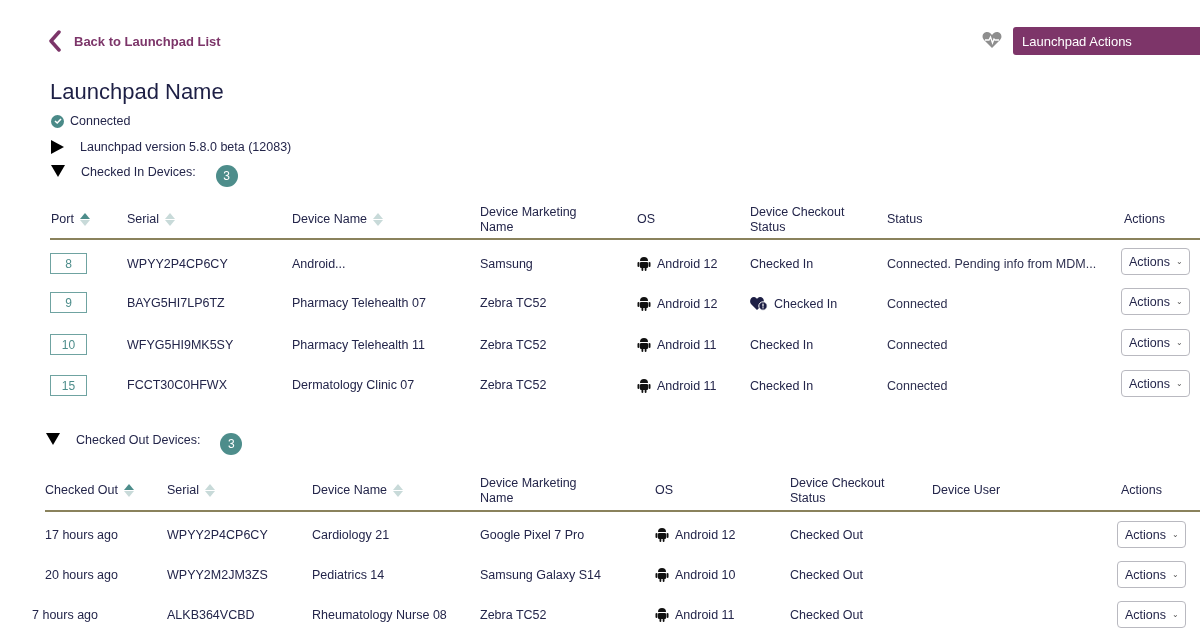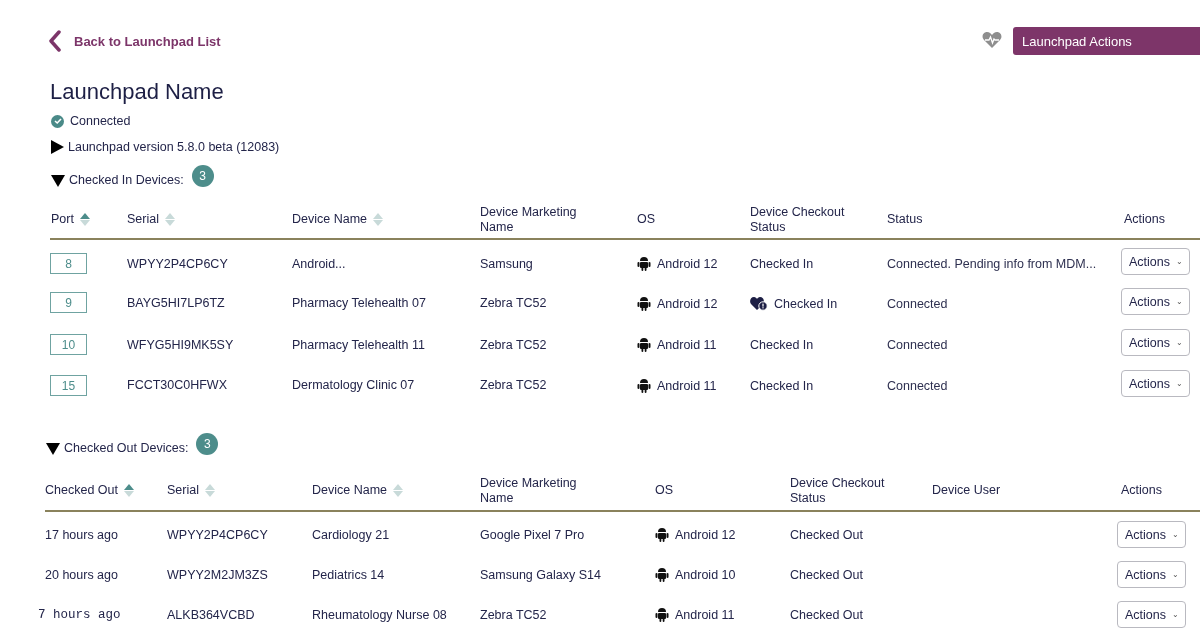--- a/index.html
+++ b/index.html
@@ -16,21 +16,21 @@
     
     .health-icon { left: 982px; top: 31px; width: 20px; height: 18px; }
     .launchpad-actions { left: 1013px; top: 27px; width: 200px; height: 28px; background: #7d3569; color: #ffffff; border-radius: 3px 0 0 3px; font-size: 13px; padding: 7px 0 0 9px; cursor: pointer; }
 
     .page-title { left: 50px; top: 79px; font-size: 22px; color: #1d1f45; font-weight: normal; }
 
     .conn-row { left: 51px; top: 114px; display: flex; align-items: center; gap: 6px; }
     .check-circle { width: 13px; height: 13px; border-radius: 50%; background: #4a8a88; display: flex; align-items: center; justify-content: center; }
     .conn-row .txt { font-size: 12.5px; color: #23254a; }
 
-    .disclosure { display: flex; align-items: flex-end; gap: 4px; cursor: pointer; }
+    .disclosure { display: flex; align-items: flex-start; gap: 16px; cursor: pointer; }
     .disclosure .txt { font-size: 12.5px; color: #23254a; }
     .tri-right { width: 0; height: 0; border-top: 7px solid transparent; border-bottom: 7px solid transparent; border-left: 13px solid #000; }
     .tri-down { width: 0; height: 0; border-left: 7px solid transparent; border-right: 7px solid transparent; border-top: 12px solid #000; }
     .count-badge { width: 22px; height: 22px; border-radius: 50%; background: #4d8d8b; color: #fff; font-size: 12px; display: flex; align-items: center; justify-content: center; margin-left: 4px; }
 
     .version-row { left: 51px; top: 140px; }
     .checkin-row { left: 51px; top: 165px; }
     .checkout-row { left: 46px; top: 433px; }
 
     
@@ -321,21 +321,21 @@
     </div>
     <div class="td" style="left:790px; top:568px;">Checked Out</div>
     <div class="td" style="left:932px; top:568px;"></div>
     <div class="actions-btn" style="left:1117px; top:561px;">
       <span>Actions</span>
       <span class="caret">⌄</span>
     </div>
   </div>
 
   <div>
-    <div class="td" style="left:38px; top:608px;font-family:Liberation Mono, monospace;">7 hours ago</div>
+    <div class="td" style="left:32px; top:608px;">7 hours ago</div>
     <div class="td" style="left:167px; top:608px;">ALKB364VCBD</div>
     <div class="td" style="left:312px; top:608px;">Rheumatology Nurse 08</div>
     <div class="td" style="left:480px; top:608px;">Zebra TC52</div>
     <div class="td" style="left:655px; top:607px;">
       <svg class="android" viewBox="0 0 14 15">
           <path d="M3 5 A4 4 0 0 1 11 5 Z" fill="#111"></path>
           <rect x="3" y="6" width="8" height="6" rx="1" fill="#111"></rect>
           <rect x="0.5" y="6" width="2" height="5" rx="1" fill="#111"></rect>
           <rect x="11.5" y="6" width="2" height="5" rx="1" fill="#111"></rect>
           <rect x="4.5" y="11" width="1.8" height="4" rx="0.9" fill="#111"></rect>

